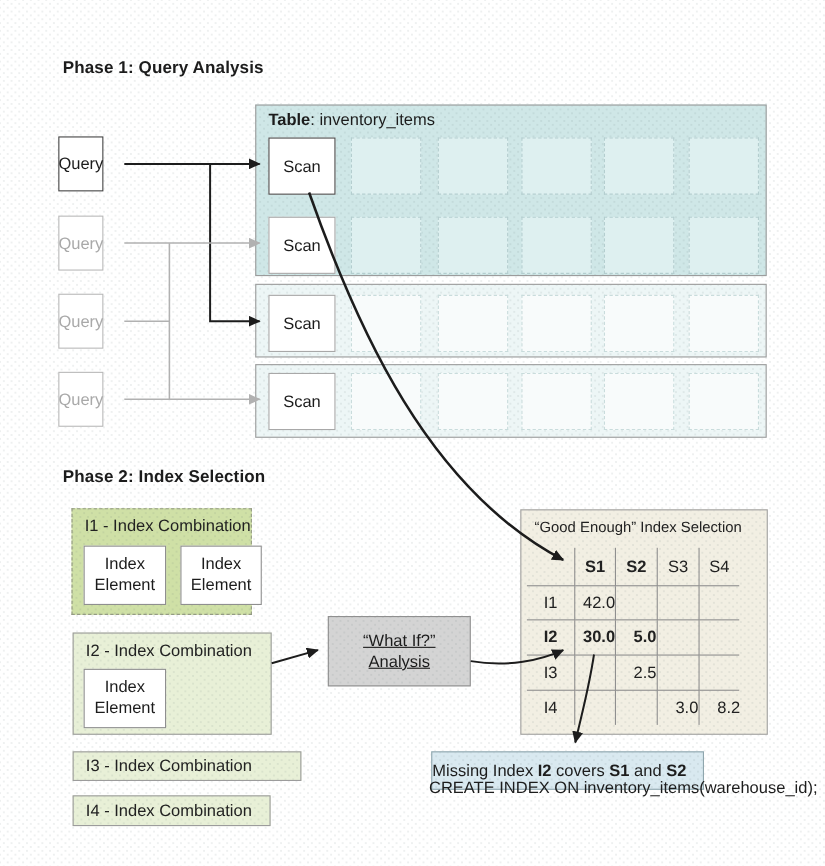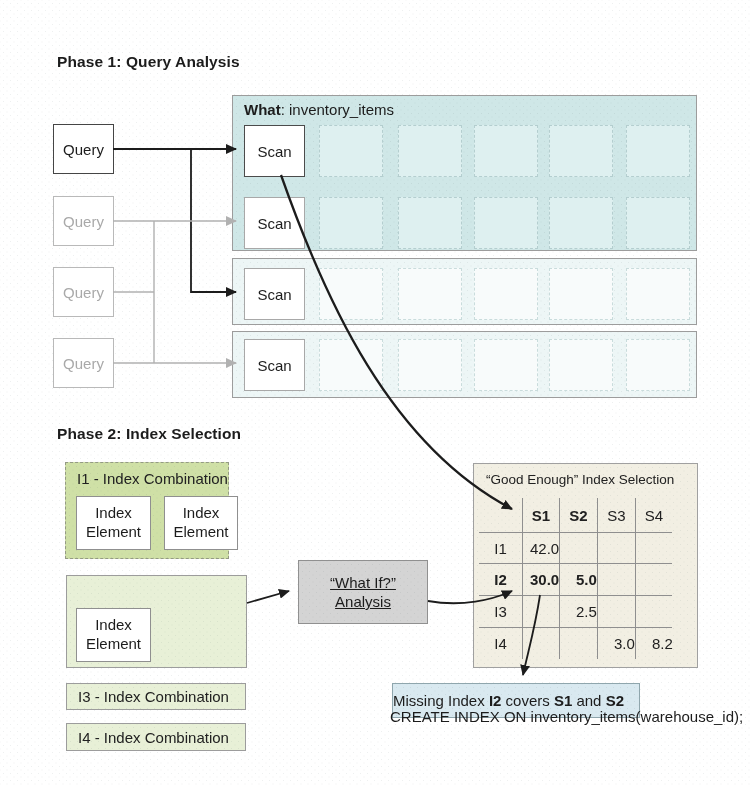--- a/index.html
+++ b/index.html
@@ -12,21 +12,21 @@
     background-image:
       radial-gradient(rgba(90,110,110,.10) .8px, transparent 1px),
       radial-gradient(rgba(90,110,110,.10) .8px, transparent 1px);
     background-size:7px 7px;
     background-position:0 0,3.5px 3.5px;
   }
   .abs{position:absolute;box-sizing:border-box;}
   .heading{font-size:15.5px;font-weight:bold;letter-spacing:.1px;color:var(--ink);white-space:nowrap;}
 
   
-  .qbox{width:61px;height:50px;background:#fff;display:flex;align-items:center;justify-content:center;
+  .qbox{width:41px;height:50px;background:#fff;display:flex;align-items:center;justify-content:center;
         font-size:15px;}
   .q-active{border:1.5px solid #454545;color:var(--ink);}
   .q-muted{border:1.2px solid #b9b9b9;color:#a9a9a9;}
 
   
   .tbl-band{border:1px solid #9c9c9c;}
   .band-teal{background-color:var(--tealbg);}
   .band-light{background-color:var(--lightbg);}
   .tbl-label{position:absolute;left:11px;top:5px;font-size:15px;color:var(--ink);white-space:nowrap;}
   .scanbox{position:absolute;width:59px;height:50px;background:#fff;display:flex;align-items:center;
@@ -86,21 +86,21 @@
   </div>
   <div class="abs qbox q-muted" style="left:53px;top:267px;">
     <span>Query</span>
   </div>
   <div class="abs qbox q-muted" style="left:53px;top:338px;">
     <span>Query</span>
   </div>
 
   <div class="abs tbl-band band-teal dots" style="left:232px;top:95px;width:465px;height:156px;">
     <div class="tbl-label">
-      <span class="bold">What</span><span>: inventory_items</span>
+      <span class="bold">Table</span><span>: inventory_items</span>
     </div>
     <div class="scanbox scan-dark" style="left:11px;top:29px;">
       <span>Scan</span>
     </div>
     <div class="cell cell-teal" style="left:86px;top:29px;"></div>
     <div class="cell cell-teal" style="left:165px;top:29px;"></div>
     <div class="cell cell-teal" style="left:241px;top:29px;"></div>
     <div class="cell cell-teal" style="left:316px;top:29px;"></div>
     <div class="cell cell-teal" style="left:393px;top:29px;"></div>
 
@@ -138,24 +138,25 @@
 
   <div class="abs heading" style="left:57px;top:425px;">Phase 2: Index Selection</div>
 
   <div class="abs combo combo-dark dots" style="left:65px;top:462px;width:164px;height:97px;">
     <div class="combo-label">I1 - Index Combination</div>
     <div class="elem" style="left:10px;top:33px;">Index Element</div>
     <div class="elem" style="left:98px;top:33px;width:72px;">Index Element</div>
   </div>
 
   <div class="abs combo combo-light dots" style="left:66px;top:575px;width:181px;height:93px;">
+    <div class="combo-label">I2 - Index Combination</div>
     <div class="elem" style="left:9px;top:32px;">Index Element</div>
   </div>
 
-  <div class="abs combo combo-light dots" style="left:66px;top:683px;width:180px;height:27px;">
+  <div class="abs combo combo-light dots" style="left:66px;top:683px;width:208px;height:27px;">
     <div class="combo-label-center">I3 - Index Combination</div>
   </div>
 
   <div class="abs combo combo-light dots" style="left:66px;top:723px;width:180px;height:28px;">
     <div class="combo-label-center">I4 - Index Combination</div>
   </div>
 
   <div class="abs whatif dots" style="left:298px;top:560px;width:130px;height:64px;">
     <span>“What If?”</span>
     <span>Analysis</span>

